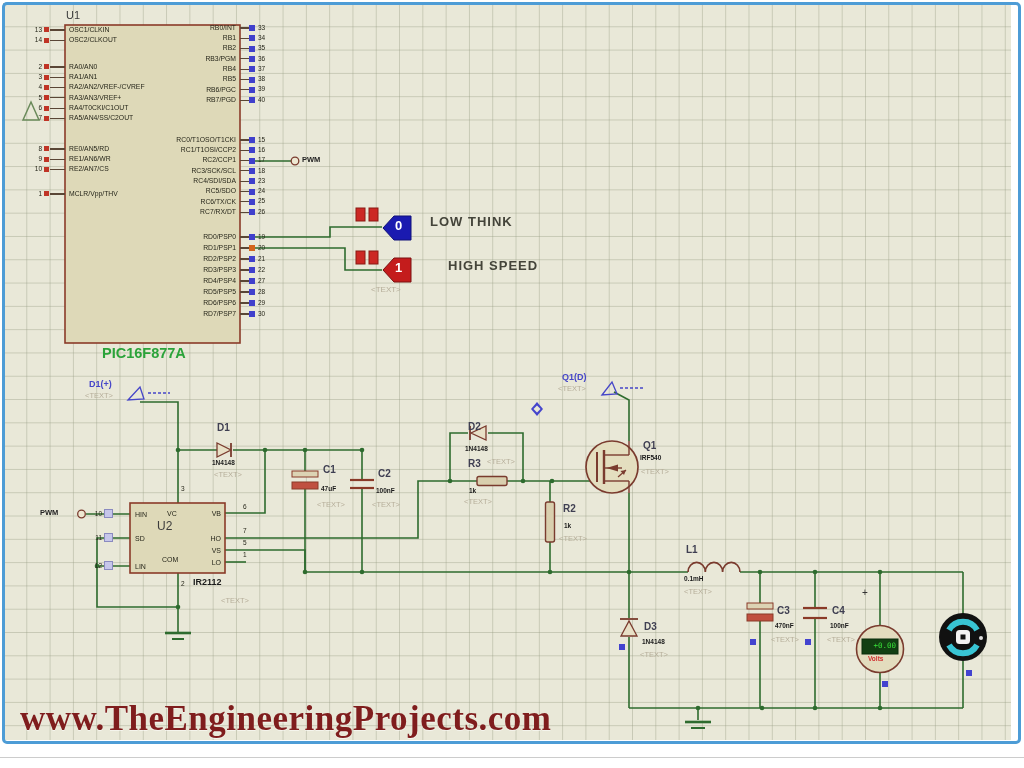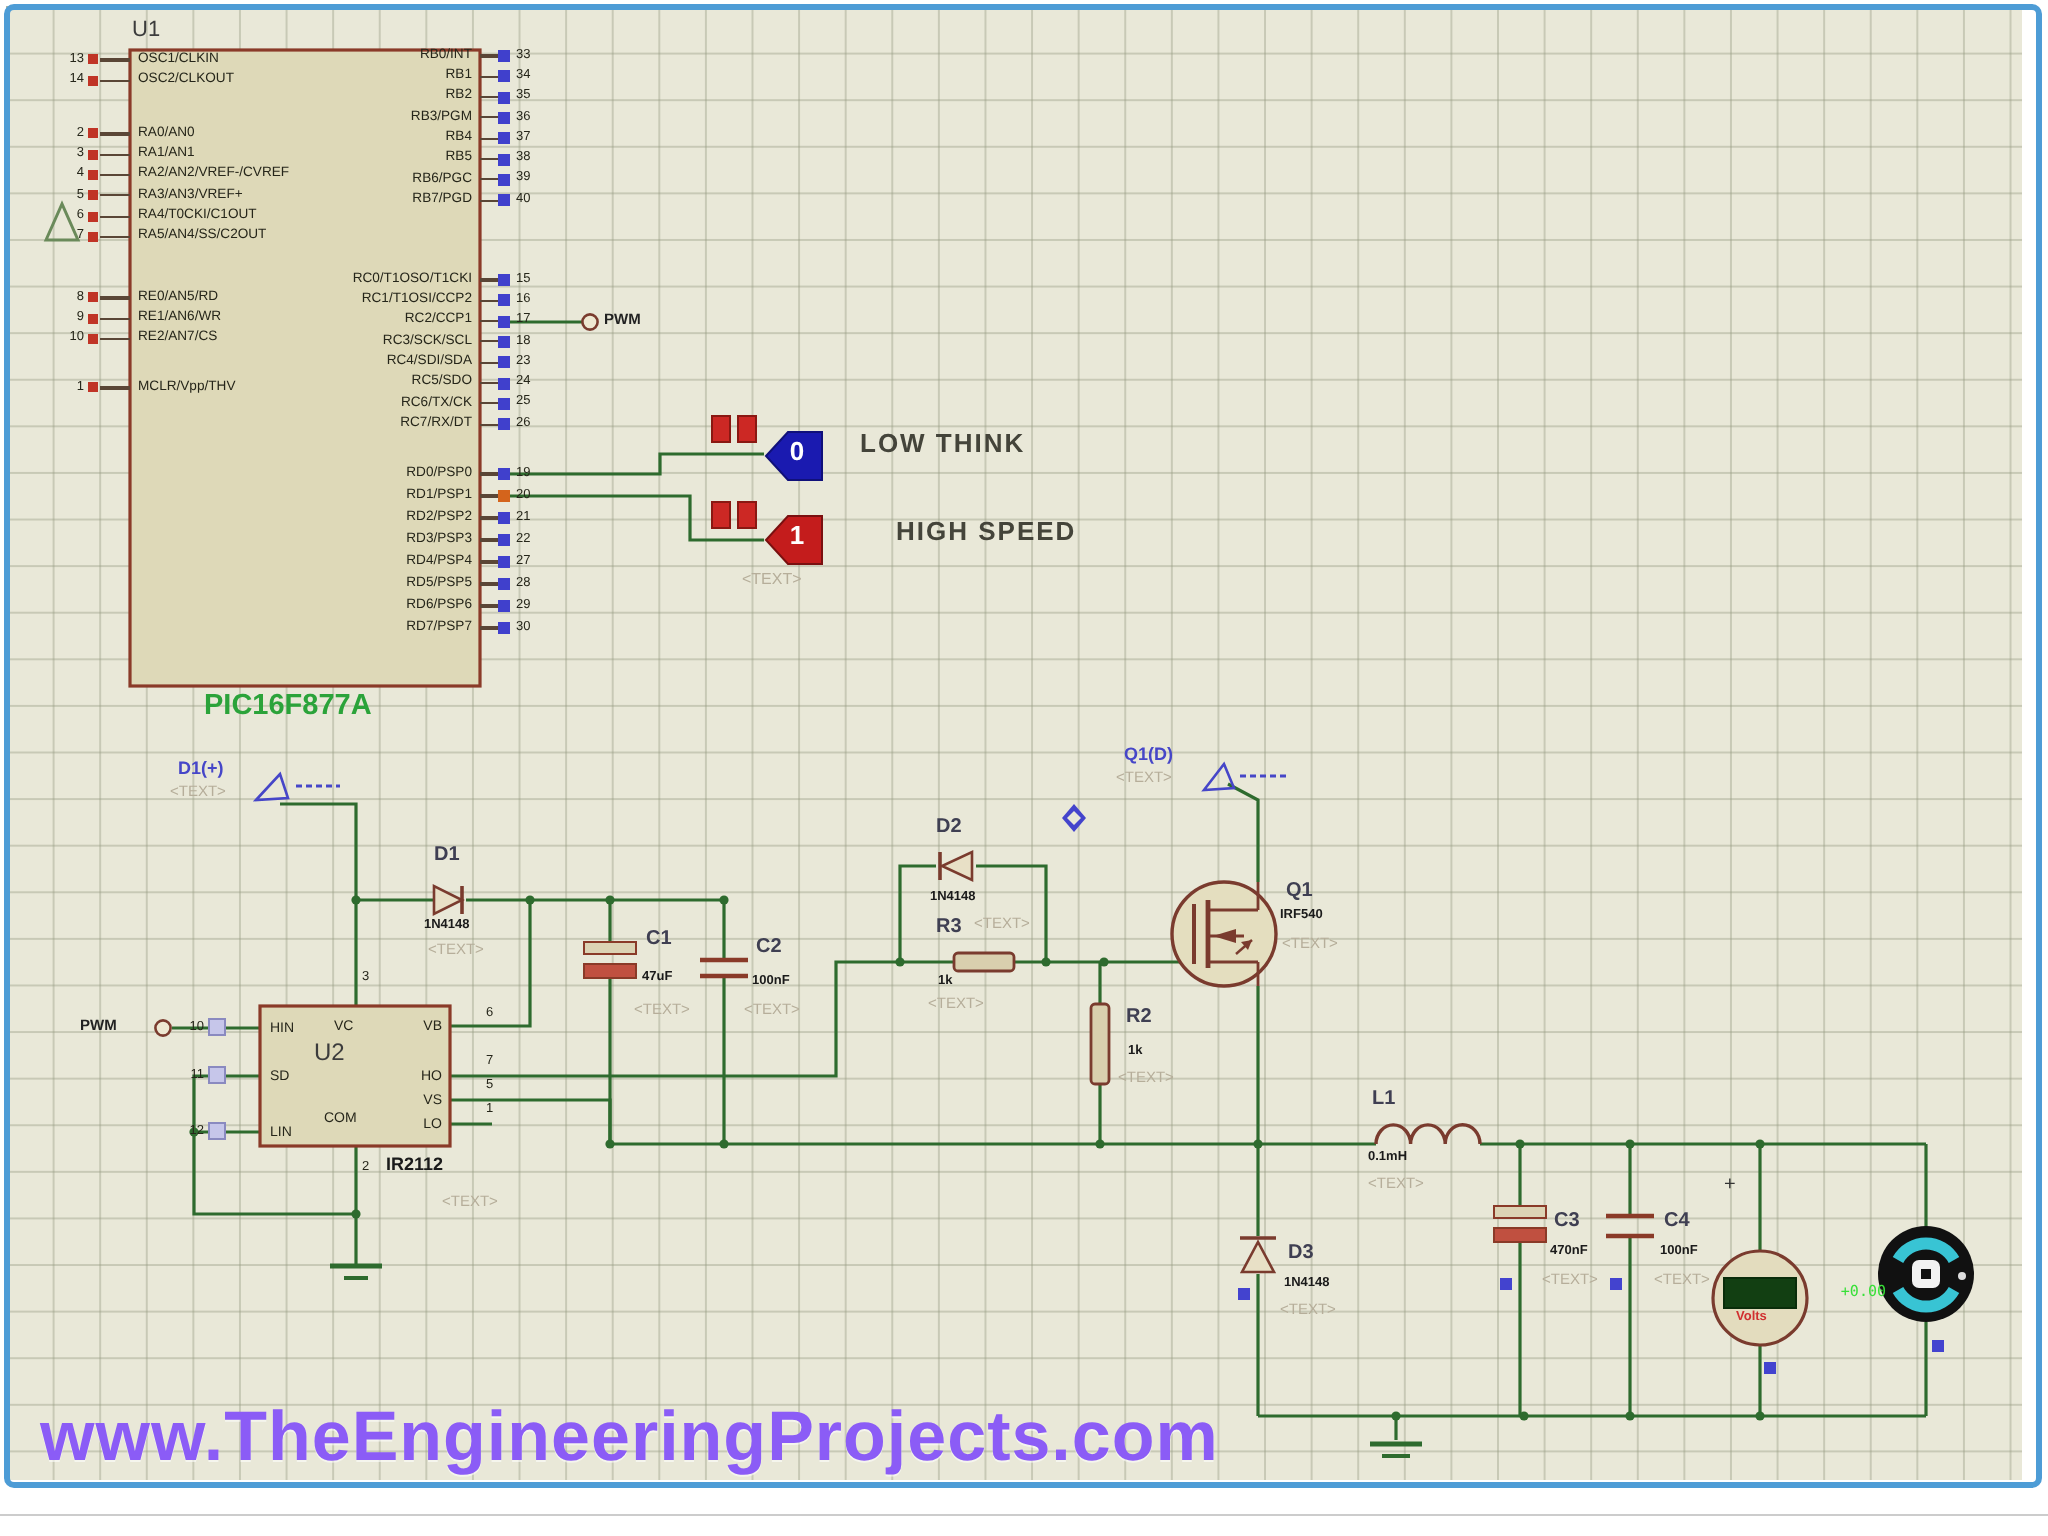--- a/index.html
+++ b/index.html
@@ -11,21 +11,21 @@
         background-size:23.3px 23.3px;z-index:0;}
   #frame{position:absolute;left:2px;top:2px;width:1013px;height:736px;border:3px solid #4d9cd6;border-radius:5px;z-index:6;pointer-events:none;}
   #bottomline{position:absolute;left:0;top:757px;width:1024px;height:1px;background:#cccccc;z-index:1;}
   svg#sch{position:absolute;left:0;top:0;z-index:2;}
   .lbl{position:absolute;line-height:1.05;white-space:nowrap;color:#26261a;z-index:4;}
   .pin-el{position:absolute;font-size:6.5px;line-height:1;white-space:nowrap;color:#26261a;z-index:4;}
   .ref{font-size:10px;font-weight:600;color:#3f3f52;}
   .val{font-size:6.5px;font-weight:600;color:#1a1a1a;}
   .ph{font-size:7.5px;color:#b6ae9a;}
   .probe{font-size:9px;font-weight:700;color:#4646c8;}
-  #watermark{left:20px;top:701px;font-size:35px;font-weight:bold;color:#8b5cf6;letter-spacing:.5px;z-index:7;text-shadow:0 1px 0 rgba(255,255,255,.55);}
+  #watermark{left:20px;top:701px;font-size:35px;font-weight:bold;color:#7f1d1d;letter-spacing:.5px;z-index:7;text-shadow:0 1px 0 rgba(255,255,255,.55);font-family:Liberation Serif, serif;}
   #banner{left:607px;top:36px;font-size:24px;font-weight:bold;color:#0fa33c;letter-spacing:1px;}
   .caption{font-size:13px;font-weight:600;color:#44443a;letter-spacing:1px;}
   .state{width:15px;text-align:center;font-size:13px;font-weight:bold;color:#ffffff;z-index:5;}
 </style>
 </head>
 <body>
 
 <div id="screen">
   <div id="grid"></div>
   <div id="bottomline"></div>
@@ -222,21 +222,21 @@
   <div class="lbl" style="left:102px;top:346px;font-size:14.5px;font-weight:bold;color:#2ba33a;">PIC16F877A</div>
 
   <div class="lbl" style="left:157px;top:520px;font-size:12px;color:#3c3c3c;">U2</div>
   <div class="lbl" style="left:193px;top:578px;font-size:9px;font-weight:bold;color:#1a1a1a;">IR2112</div>
   <div class="lbl ph" style="left:221px;top:597px;">&lt;TEXT&gt;</div>
 
   <div class="lbl ref" style="left:217px;top:423px;">D1</div>
   <div class="lbl val" style="left:212px;top:460px;">1N4148</div>
   <div class="lbl ph" style="left:214px;top:471px;">&lt;TEXT&gt;</div>
 
-  <div class="lbl ref" style="left:468px;top:409px;text-align:center;">D2</div>
+  <div class="lbl ref" style="left:468px;top:422px;text-align:center;">D2</div>
   <div class="lbl val" style="left:465px;top:446px;">1N4148</div>
   <div class="lbl ph" style="left:487px;top:458px;">&lt;TEXT&gt;</div>
 
   <div class="lbl ref" style="left:468px;top:459px;">R3</div>
   <div class="lbl val" style="left:469px;top:488px;">1k</div>
   <div class="lbl ph" style="left:464px;top:498px;">&lt;TEXT&gt;</div>
 
   <div class="lbl ref" style="left:323px;top:465px;">C1</div>
   <div class="lbl val" style="left:321px;top:486px;">47uF</div>
   <div class="lbl ph" style="left:317px;top:501px;">&lt;TEXT&gt;</div>
@@ -277,21 +277,21 @@
   <div class="lbl state" style="left:391px;top:219px;">0</div>
   <div class="lbl state" style="left:391px;top:261px;">1</div>
   <div class="lbl caption" style="left:430px;top:215px;">LOW THINK</div>
   <div class="lbl caption" style="left:448px;top:259px;">HIGH SPEED</div>
   <div class="lbl ph" style="left:371px;top:286px;font-size:8px;">&lt;TEXT&gt;</div>
 
   <div class="lbl" style="left:302px;top:156px;font-size:7.5px;font-weight:bold;color:#222222;">PWM</div>
   <div class="lbl" style="left:40px;top:509px;font-size:7.5px;font-weight:bold;color:#222222;">PWM</div>
 
   <div class="lbl" style="left:862px;top:588px;font-size:10px;color:#333333;">+</div>
-  <div class="lbl" style="left:862px;top:642px;width:34px;text-align:right;font-size:7.5px;font-family:'DejaVu Sans Mono',monospace;color:#38e038;z-index:5;padding-left:47px;">+0.00</div>
+  <div class="lbl" style="left:862px;top:642px;width:34px;text-align:right;font-size:7.5px;font-family:'DejaVu Sans Mono',monospace;color:#38e038;z-index:5;">+0.00</div>
   <div class="lbl" style="left:868px;top:656px;font-size:6.5px;font-weight:bold;color:#d03030;z-index:5;">Volts</div>
 
   <div id="pins-layer">
       <div class="pin-el" style="left: 50px; top: 29.4px; width: 15px; height: 1.2px; background: rgb(90, 70, 54);"></div>
       <div class="pin-el" style="left: 44px; top: 27.4px; width: 5px; height: 5px; background: rgb(192, 52, 38);"></div>
       <div class="pin-el" style="left: 22px; top: 26.6px; width: 20px; text-align: right;">13</div>
       <div class="pin-el" style="left: 69px; top: 26.8px; font-size: 6.8px;">OSC1/CLKIN</div>
       <div class="pin-el" style="left: 50px; top: 39.7px; width: 15px; height: 1.2px; background: rgb(90, 70, 54);"></div>
       <div class="pin-el" style="left: 44px; top: 37.7px; width: 5px; height: 5px; background: rgb(192, 52, 38);"></div>
       <div class="pin-el" style="left: 22px; top: 36.9px; width: 20px; text-align: right;">14</div>

